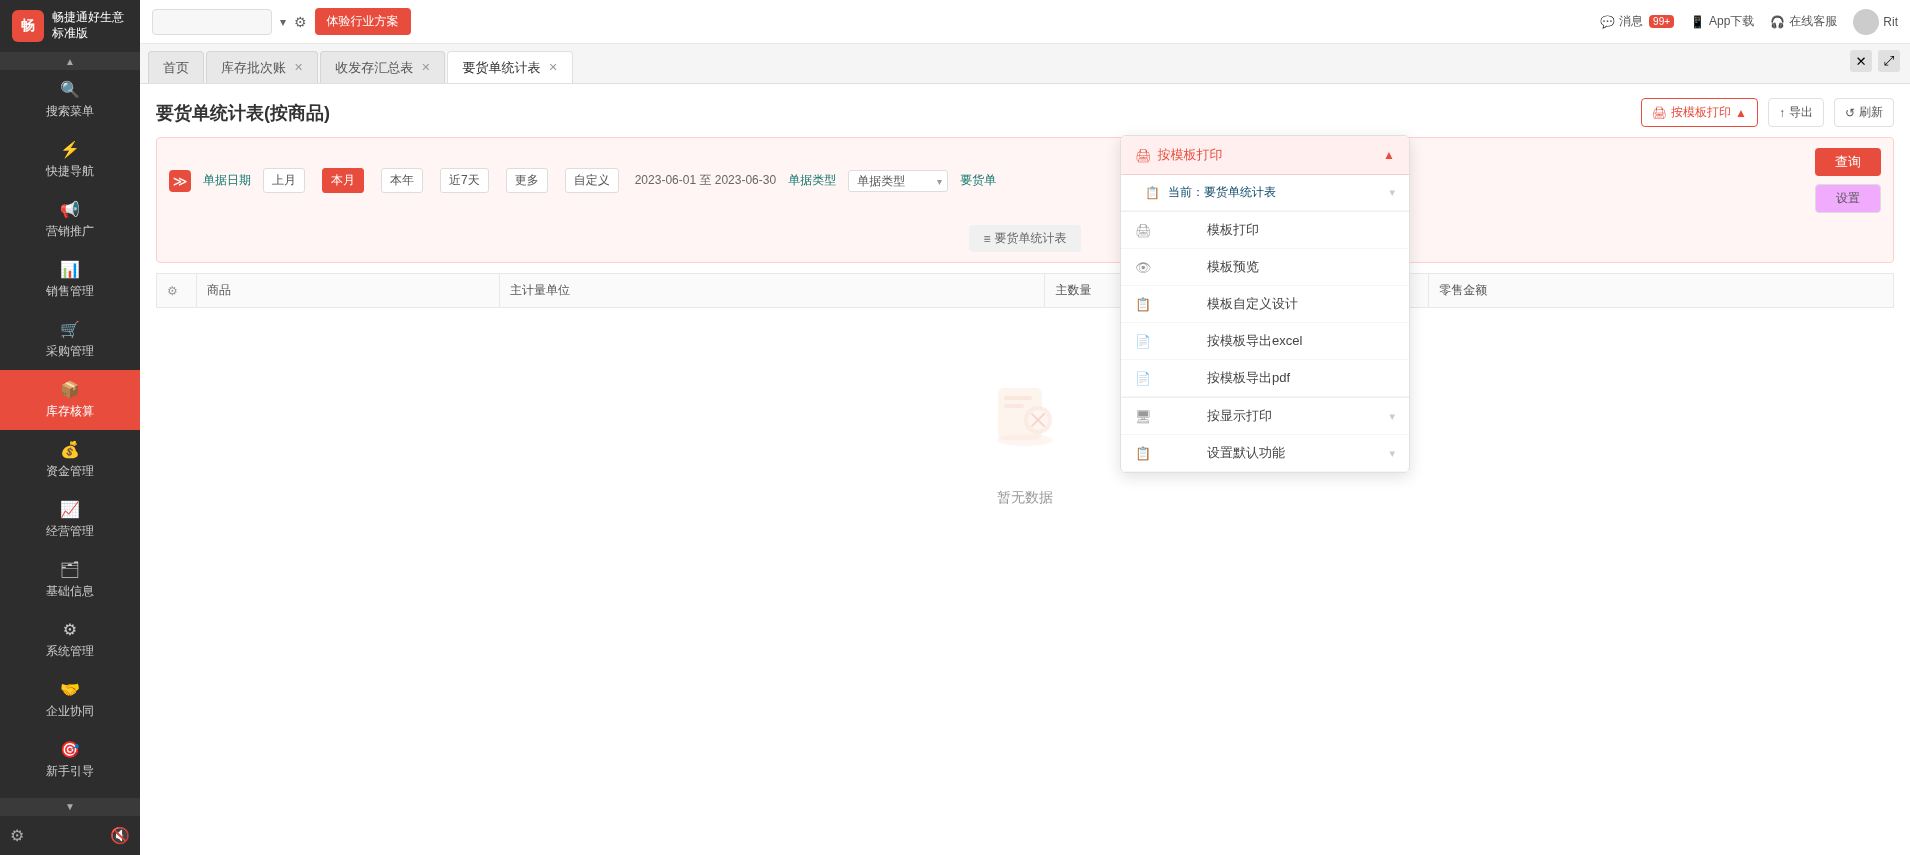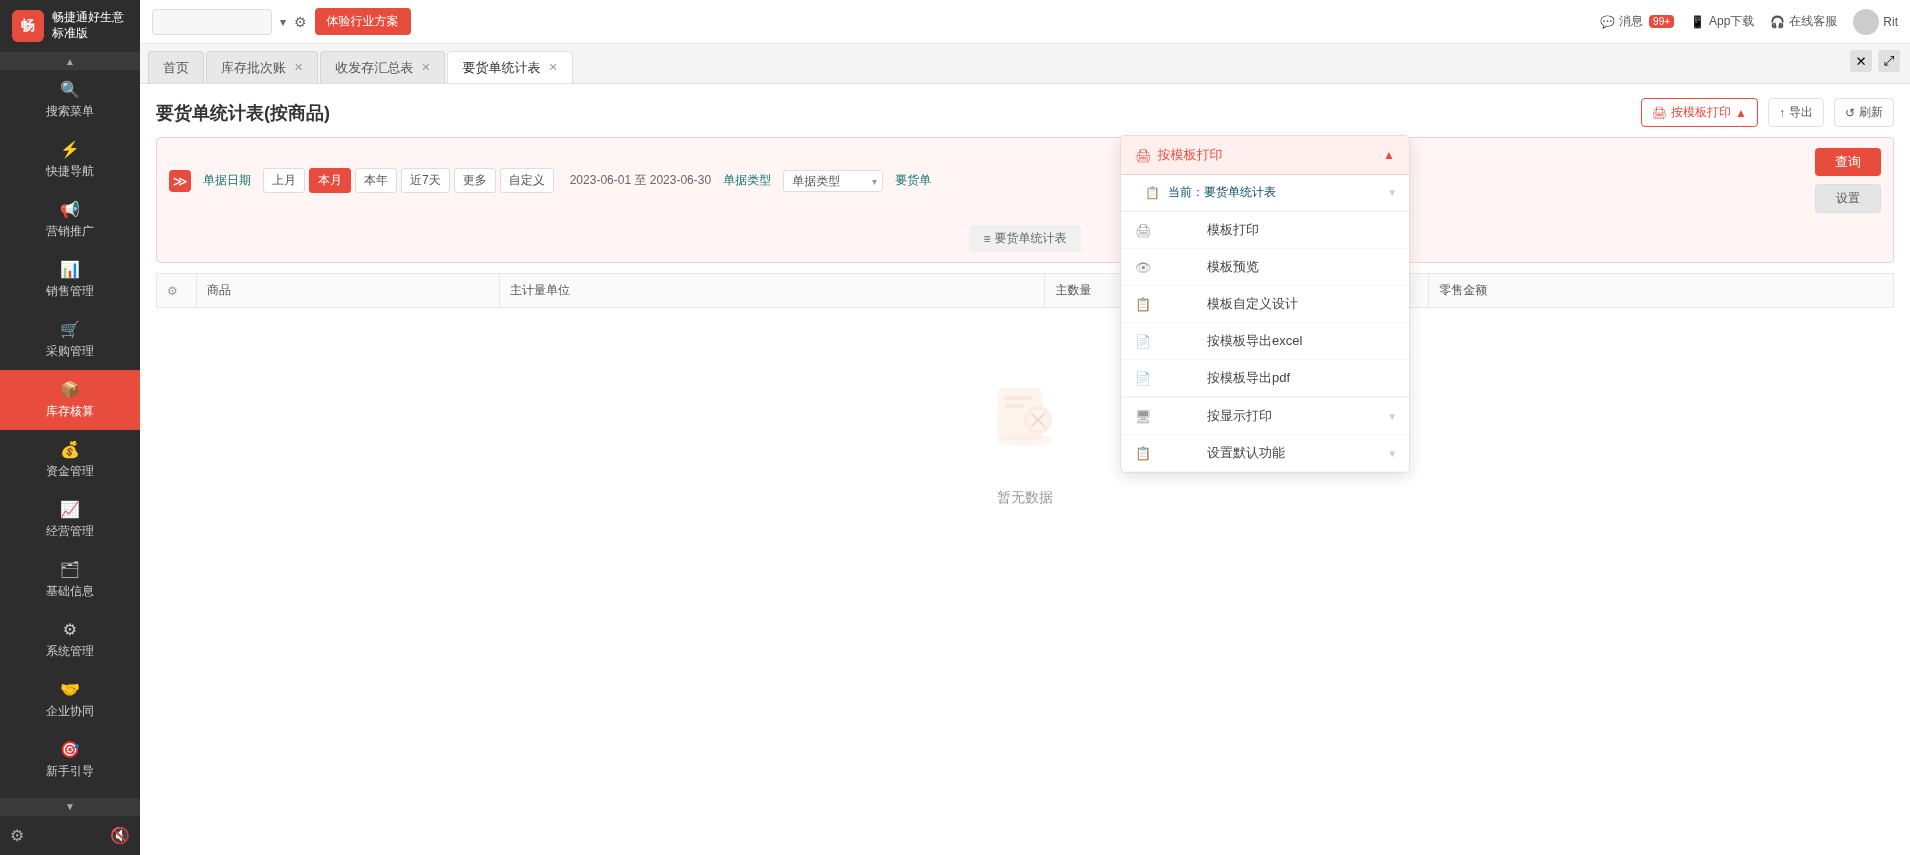--- a/index.html
+++ b/index.html
@@ -150,21 +150,21 @@
       margin: 0 16px 10px;
       padding: 10px 12px;
     }
     .filter-row { display: flex; align-items: center; gap: 12px; flex-wrap: wrap; }
     .filter-label { color: #0f766e; font-size: 12px; white-space: nowrap; }
     .filter-toggle-btn {
       background: #e84c3d; color: #fff; border: none; border-radius: 4px;
       width: 22px; height: 22px; cursor: pointer; font-size: 14px;
       display: flex; align-items: center; justify-content: center;
     }
-    .date-buttons { display: flex; gap: 4px; align-items: flex-end; }
+    .date-buttons { display: flex; gap: 17px; align-items: flex-end; }
     .date-btn {
       padding: 3px 8px; border: 1px solid #ddd; border-radius: 3px;
       background: #fff; color: #555; cursor: pointer; font-size: 12px;
     }
     .date-btn.active { background: #e84c3d; color: #fff; border-color: #e84c3d; }
     .date-range { color: #666; font-size: 12px; margin-left: 4px; }
     .filter-select {
       border: 1px solid #ddd; border-radius: 3px; padding: 3px 24px 3px 8px;
       background: #fff; color: #555; font-size: 12px; cursor: pointer;
       appearance: none; min-width: 100px;
@@ -176,21 +176,21 @@
       padding: 5px 14px; background: #f0f0f0; border: none;
       border-radius: 4px; color: #666; cursor: pointer; font-size: 12px;
       margin: 6px auto 0; width: fit-content;
     }
     .btn-query {
       background: #e84c3d; color: #fff; border: none;
       border-radius: 4px; padding: 5px 20px;
       cursor: pointer; font-size: 13px;
     }
     .btn-settings {
-      background: #e5e5e5; color: #555; border: 1px solid #ddd;
+      background: #f0abfc; color: #555; border: 1px solid #ddd;
       border-radius: 4px; padding: 5px 14px;
       cursor: pointer; font-size: 12px;
     }
     .filter-actions { display: flex; gap: 8px; margin-left: auto; flex-direction: column; }
 
     
     .table-container { padding: 0 16px; }
     .data-table { width: 100%; border-collapse: collapse; }
     .data-table th {
       background: #fafafa; border: 1px solid #e8e8e8;

